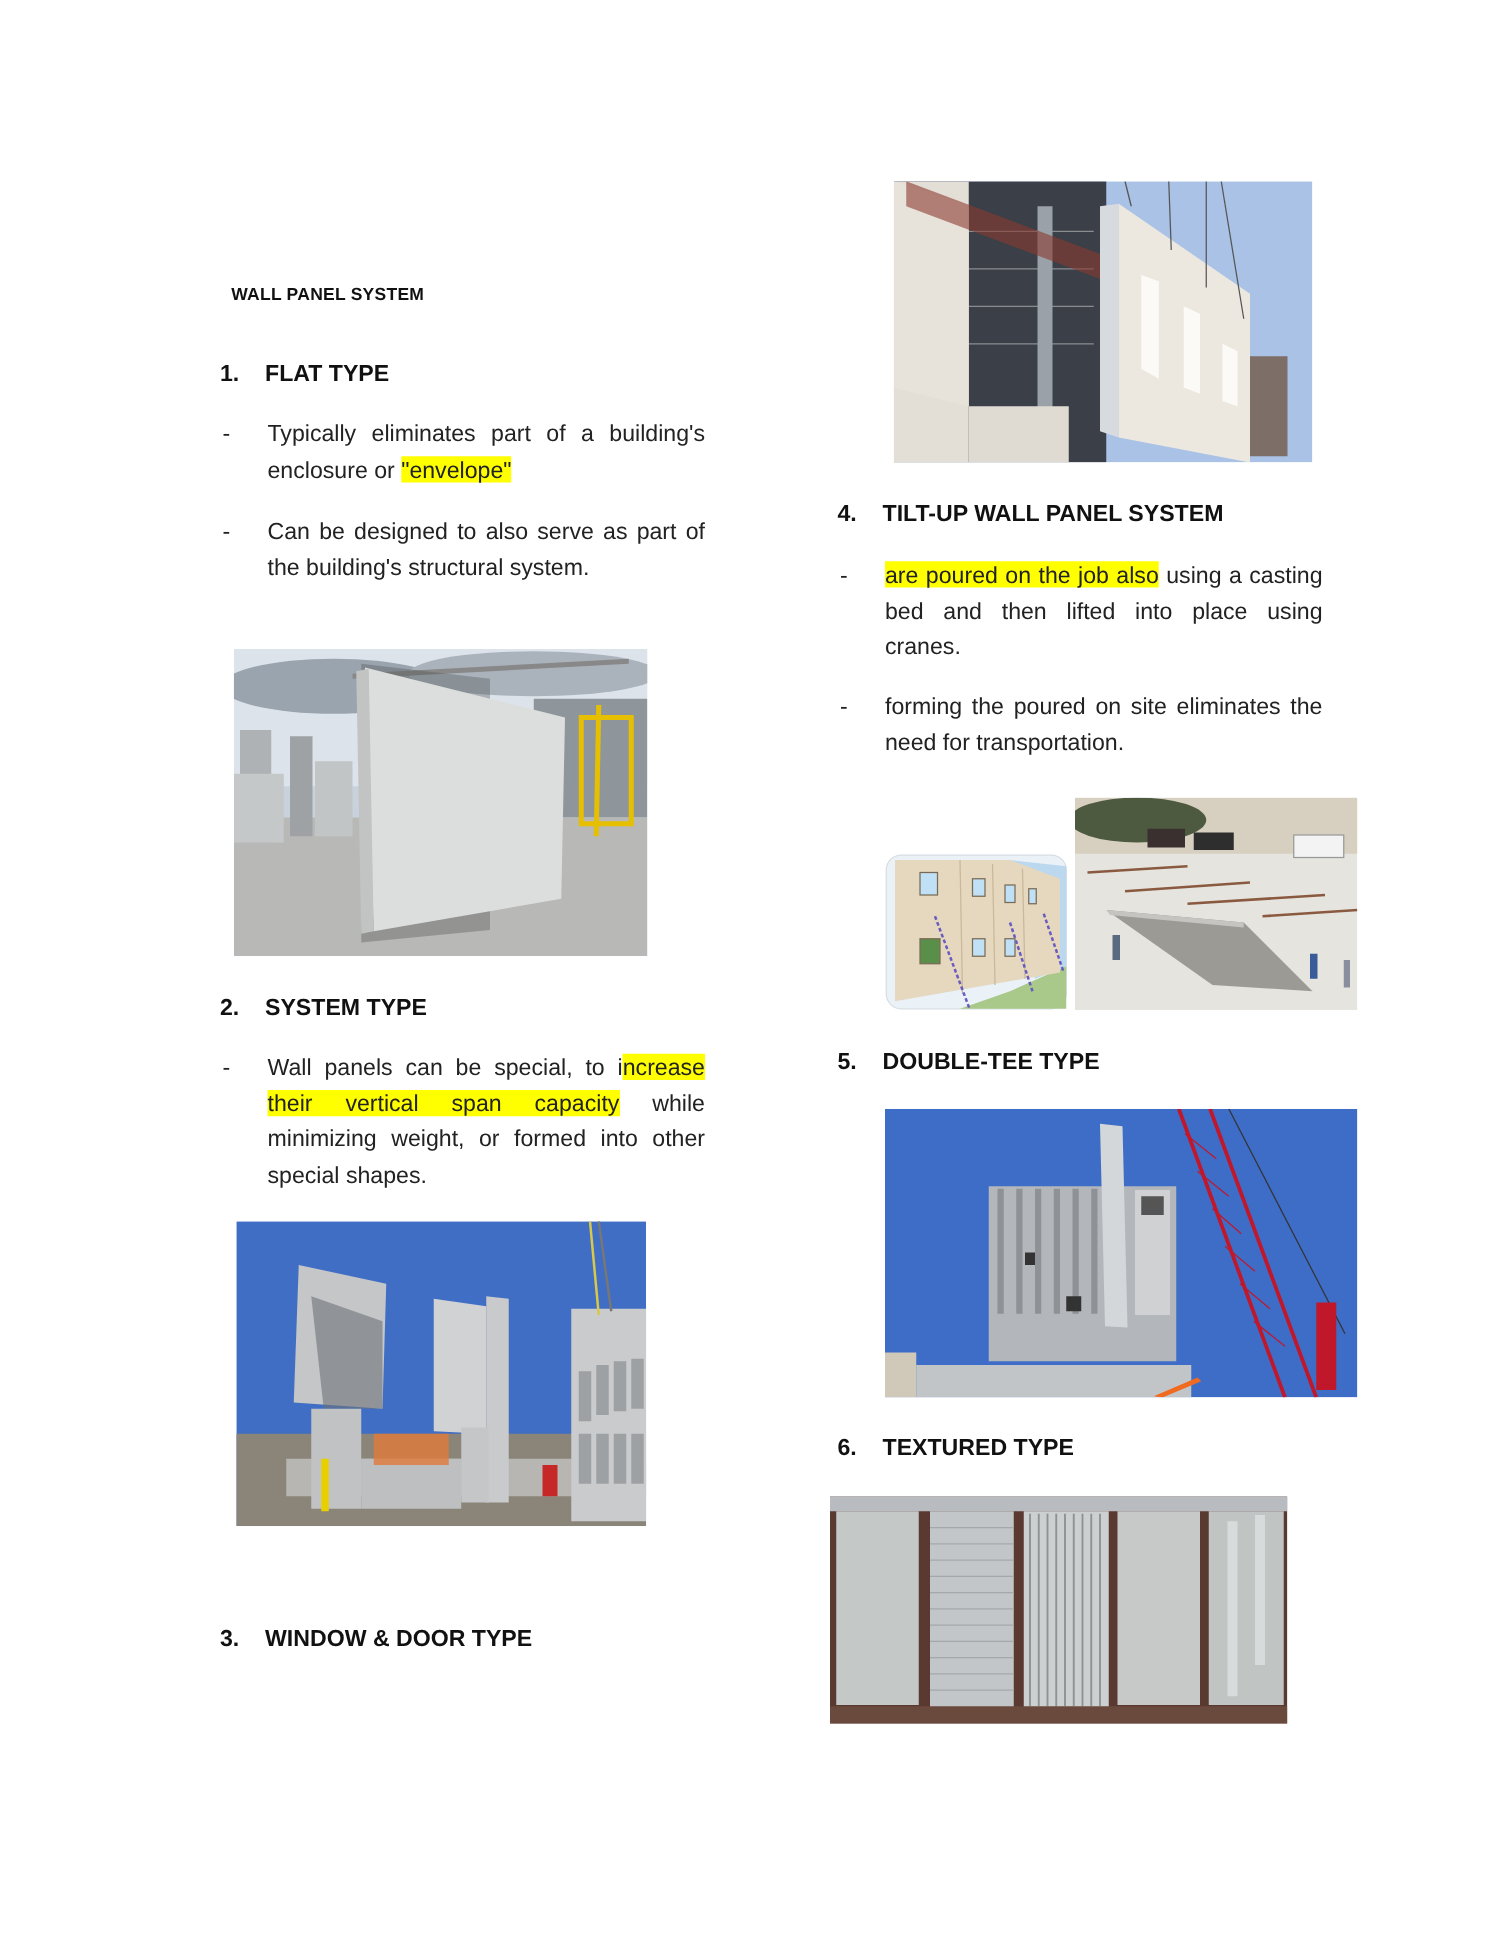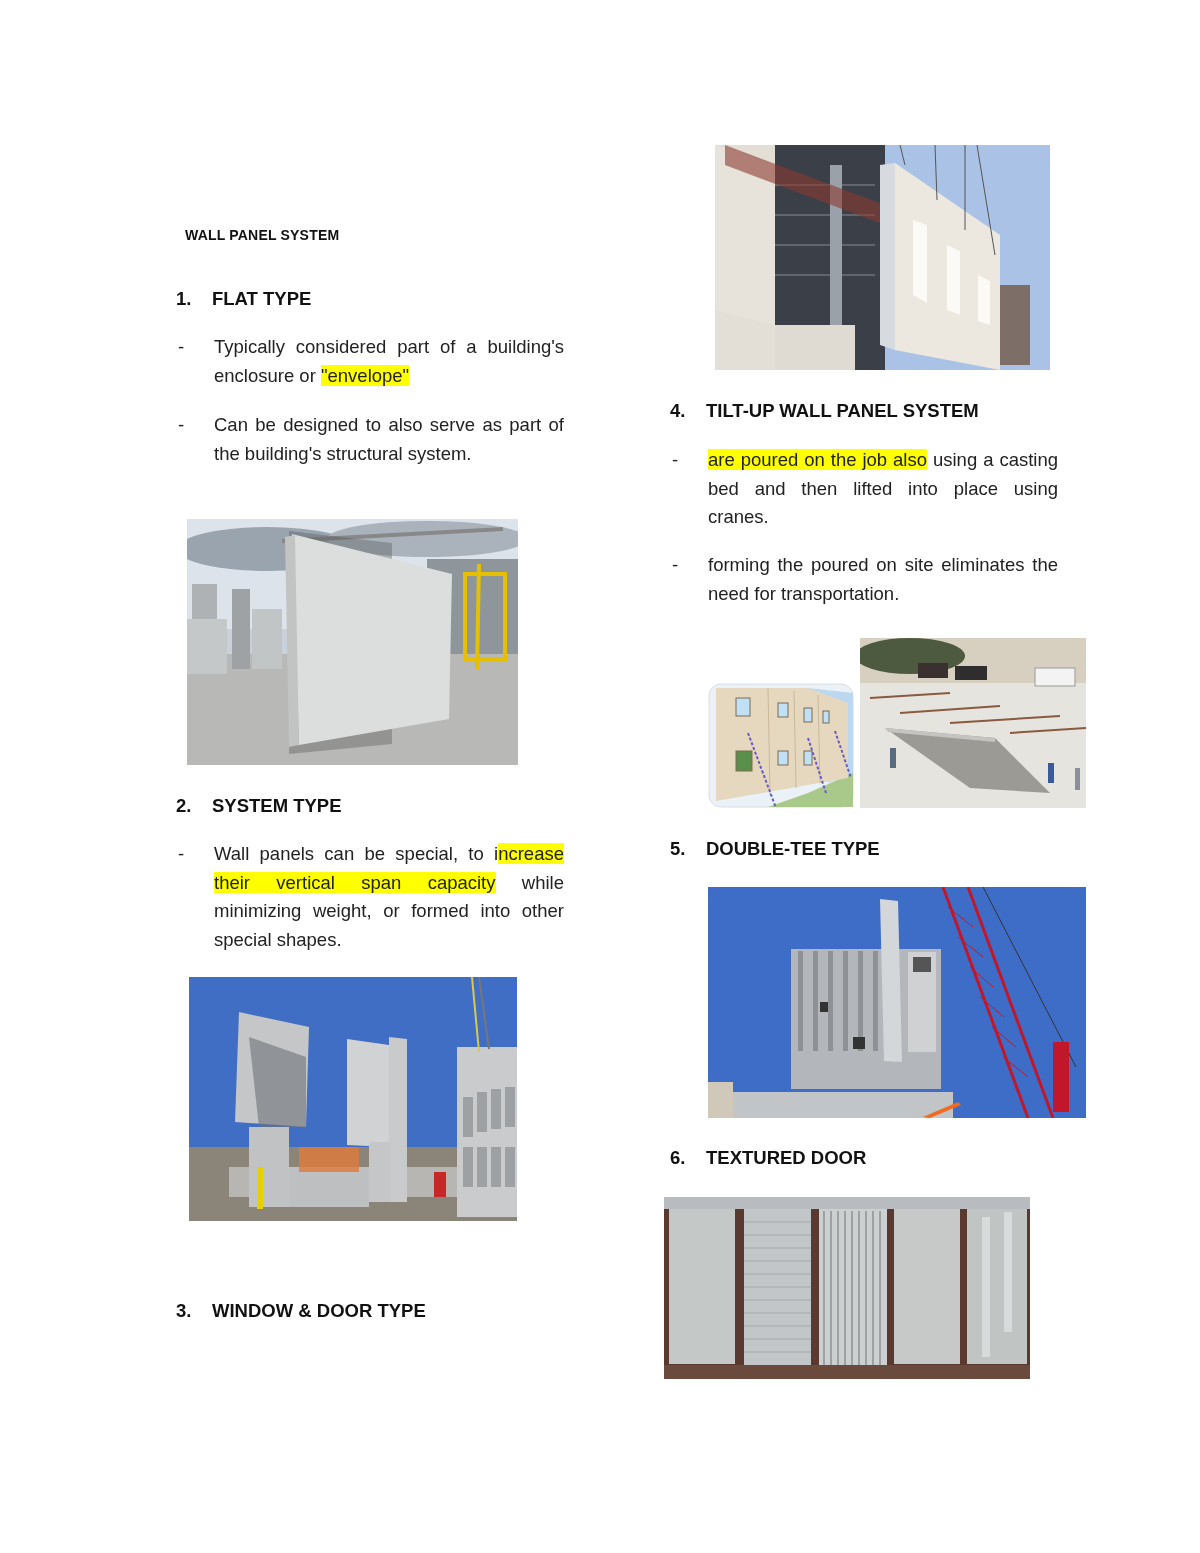--- a/index.html
+++ b/index.html
@@ -24,21 +24,21 @@
 </div>
 
 <div class="abs main-heading">WALL PANEL SYSTEM</div>
 
 <div class="abs sec-heading" style="left:176px; top:288px;">
   <span class="num">1.</span>
   <span>FLAT TYPE</span>
 </div>
 <div class="abs bullet" style="left:176px; top:333px; width:388px;">
   <span class="dash">-</span>
-  <span class="txt"><span>Typically considered part of a building's enclosure or</span> <span class="hl">"envelope"</span></span>
+  <span class="txt"><span>Typically eliminates part of a building's enclosure or</span> <span class="hl">"envelope"</span></span>
 </div>
 <div class="abs bullet" style="left:176px; top:411px; width:388px;">
   <span class="dash">-</span>
   <span class="txt">Can be designed to also serve as part of the building's structural system.</span>
 </div>
 
 <div class="abs img" style="left:187px; top:519px; width:331px; height:246px;">
   <svg viewBox="0 0 331 246" preserveAspectRatio="none">
     <rect width="331" height="246" fill="#c9d2dc"></rect>
     <rect width="331" height="110" fill="#dde3ea"></rect>
@@ -227,21 +227,21 @@
       <line x1="284" y1="140" x2="308" y2="160"></line>
         <line x1="295" y1="170" x2="320" y2="190"></line>
     </g>
     <line x1="275" y1="0" x2="368" y2="180" stroke="#333" stroke-width="1"></line>
     <rect x="345" y="155" width="16" height="70" fill="#c0182a"></rect>
   </svg>
 </div>
 
 <div class="abs sec-heading" style="left:670px; top:1147px;">
   <span class="num">6.</span>
-  <span>TEXTURED DOOR</span>
+  <span>TEXTURED TYPE</span>
 </div>
 
 <div class="abs img" style="left:664px; top:1197px; width:366px; height:182px;">
   <svg viewBox="0 0 366 182" preserveAspectRatio="none">
     <rect width="366" height="182" fill="#5a3a30"></rect>
     <rect width="366" height="12" fill="#b8bcc0"></rect>
     <rect x="5" y="12" width="66" height="155" fill="#c4c8c7"></rect>
     <rect x="80" y="12" width="67" height="158" fill="#c2c6c8"></rect>
     <g stroke="#a4a8ab" stroke-width="1">
       <line x1="80" y1="25" x2="147" y2="25"></line>

